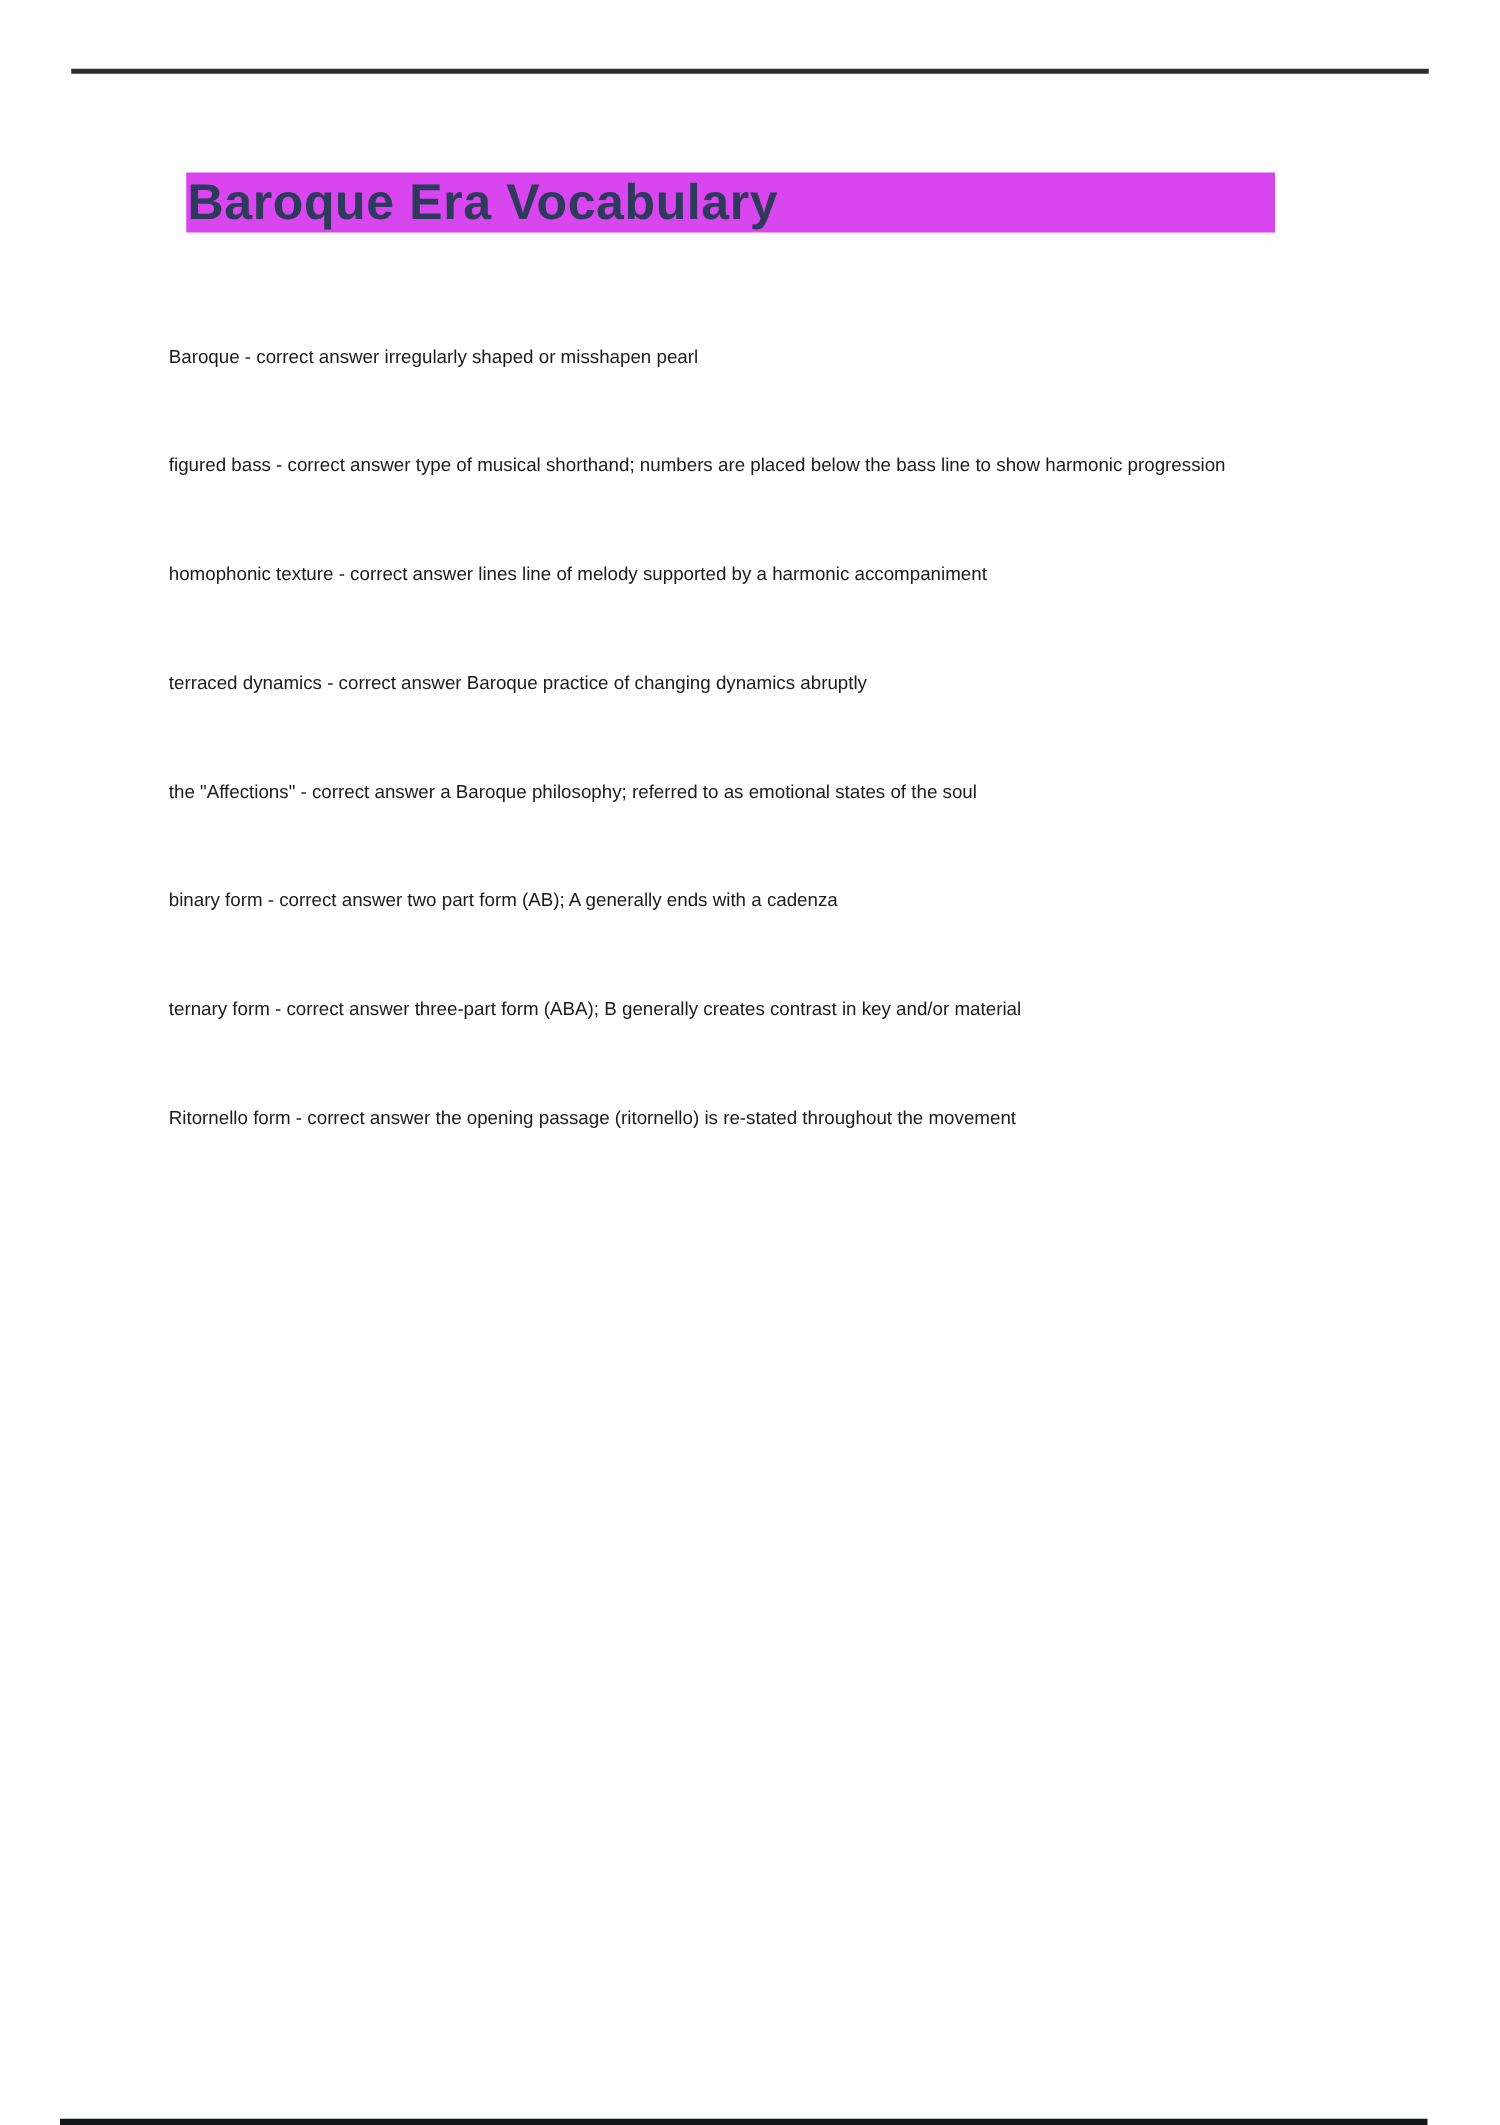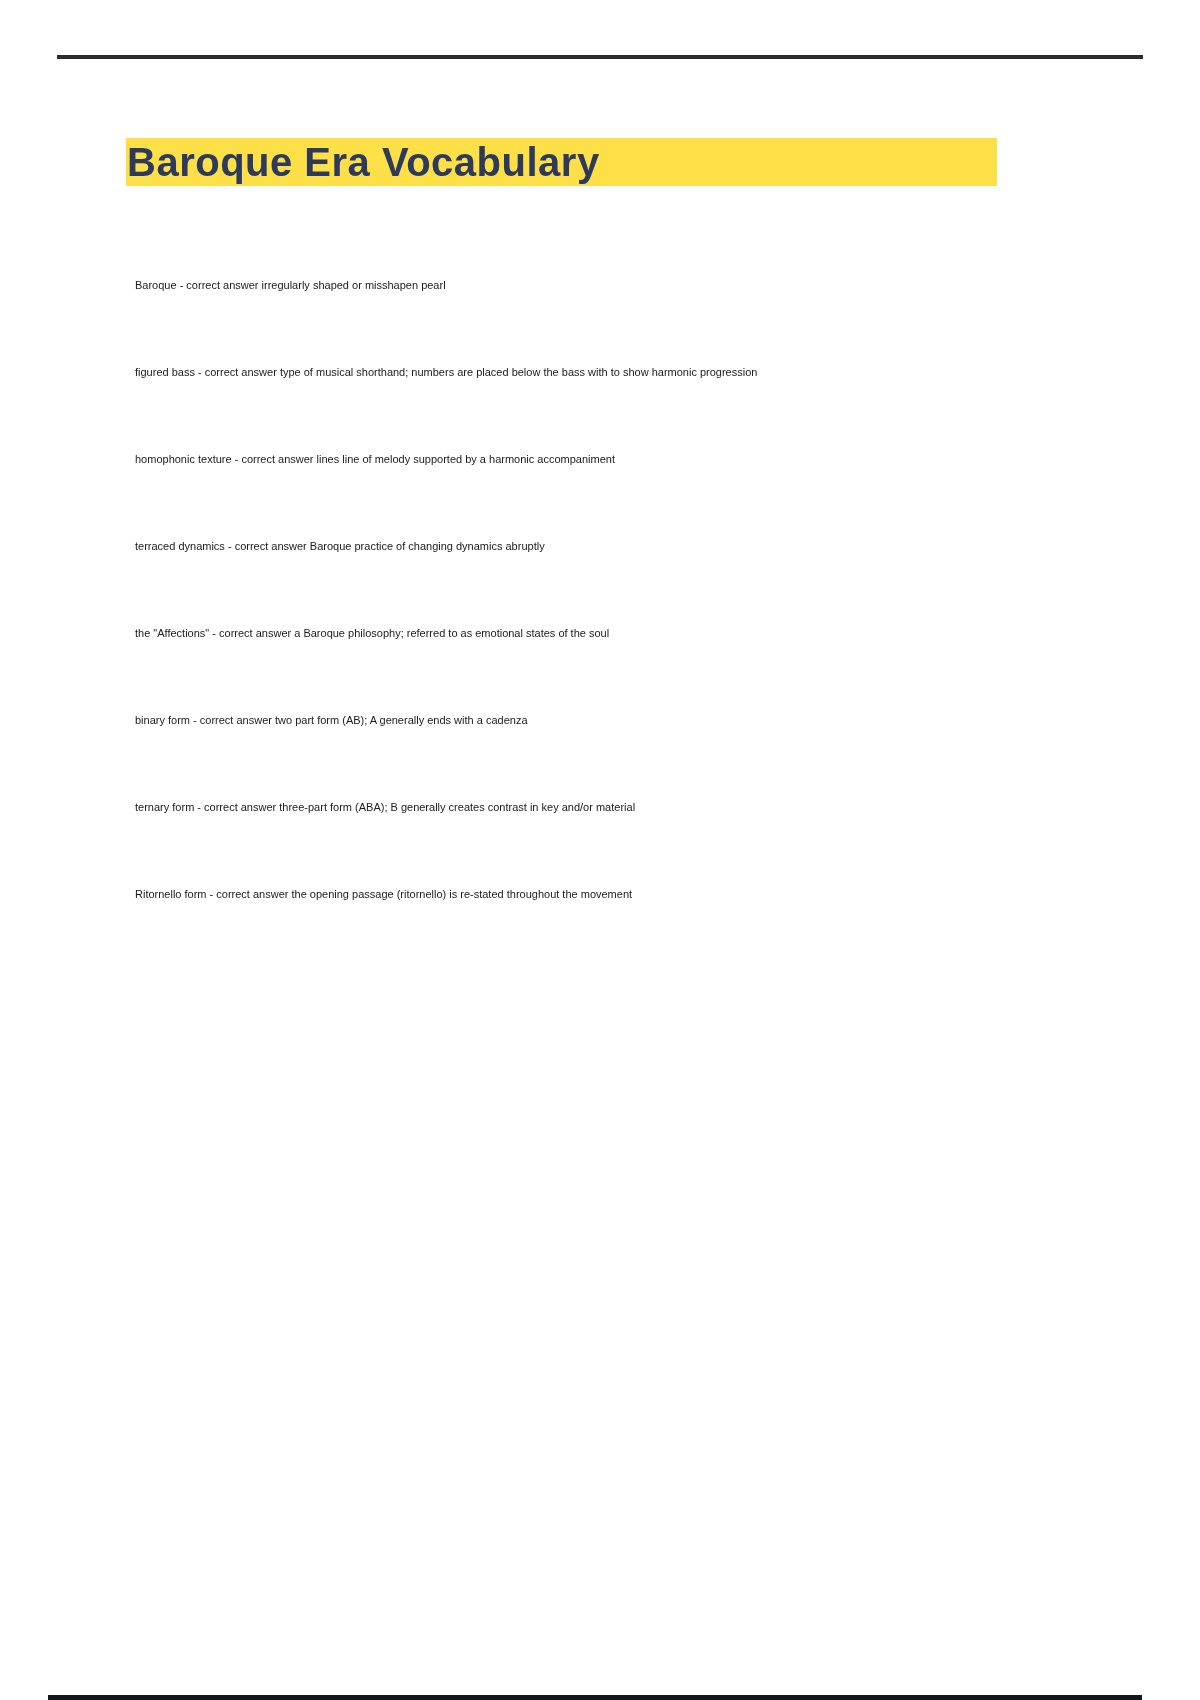--- a/index.html
+++ b/index.html
@@ -18,45 +18,45 @@
   .top-rule {
     position: absolute;
     left: 57px;
     top: 55px;
     width: 1086px;
     height: 4px;
     background: #2b2b2b;
   }
   .title-highlight {
     position: absolute;
-    left: 126px;
+    left: 149px;
     top: 138px;
     width: 871px;
     height: 48px;
-    background: #fde047;
+    background: #d946ef;
   }
   .page-title {
     font-family: "Liberation Sans", sans-serif;
     font-weight: bold;
     font-size: 40px;
     line-height: 48px;
     color: #2d3a5c;
     letter-spacing: 0.5px;
     white-space: nowrap;
     padding-left: 1px;
   }
   .entries {
     position: absolute;
     left: 135px;
     top: 272px;
     width: 940px;
   }
   .entry {
     margin: 0 0 60px 0;
-    font-size: 11px;
+    font-size: 15px;
     line-height: 27px;
     color: #1b1b1b;
     max-width: 905px;
   }
   .footer-bar {
     position: absolute;
     left: 48px;
     top: 1695px;
     width: 1094px;
     height: 5px;
@@ -69,21 +69,21 @@
 <div class="page">
 
   <div class="top-rule"></div>
 
   <div class="title-highlight">
     <div class="page-title">Baroque Era Vocabulary</div>
   </div>
 
   <div class="entries">
     <p class="entry">Baroque - correct answer irregularly shaped or misshapen pearl</p>
-    <p class="entry">figured bass - correct answer type of musical shorthand; numbers are placed below the bass with to show harmonic progression</p>
+    <p class="entry">figured bass - correct answer type of musical shorthand; numbers are placed below the bass line to show harmonic progression</p>
     <p class="entry">homophonic texture - correct answer lines line of melody supported by a harmonic accompaniment</p>
     <p class="entry">terraced dynamics - correct answer Baroque practice of changing dynamics abruptly</p>
     <p class="entry">the "Affections" - correct answer a Baroque philosophy; referred to as emotional states of the soul</p>
     <p class="entry">binary form - correct answer two part form (AB); A generally ends with a cadenza</p>
     <p class="entry">ternary form - correct answer three-part form (ABA); B generally creates contrast in key and/or material</p>
     <p class="entry">Ritornello form - correct answer the opening passage (ritornello) is re-stated throughout the movement</p>
   </div>
 
   <div class="footer-bar"></div>
 

